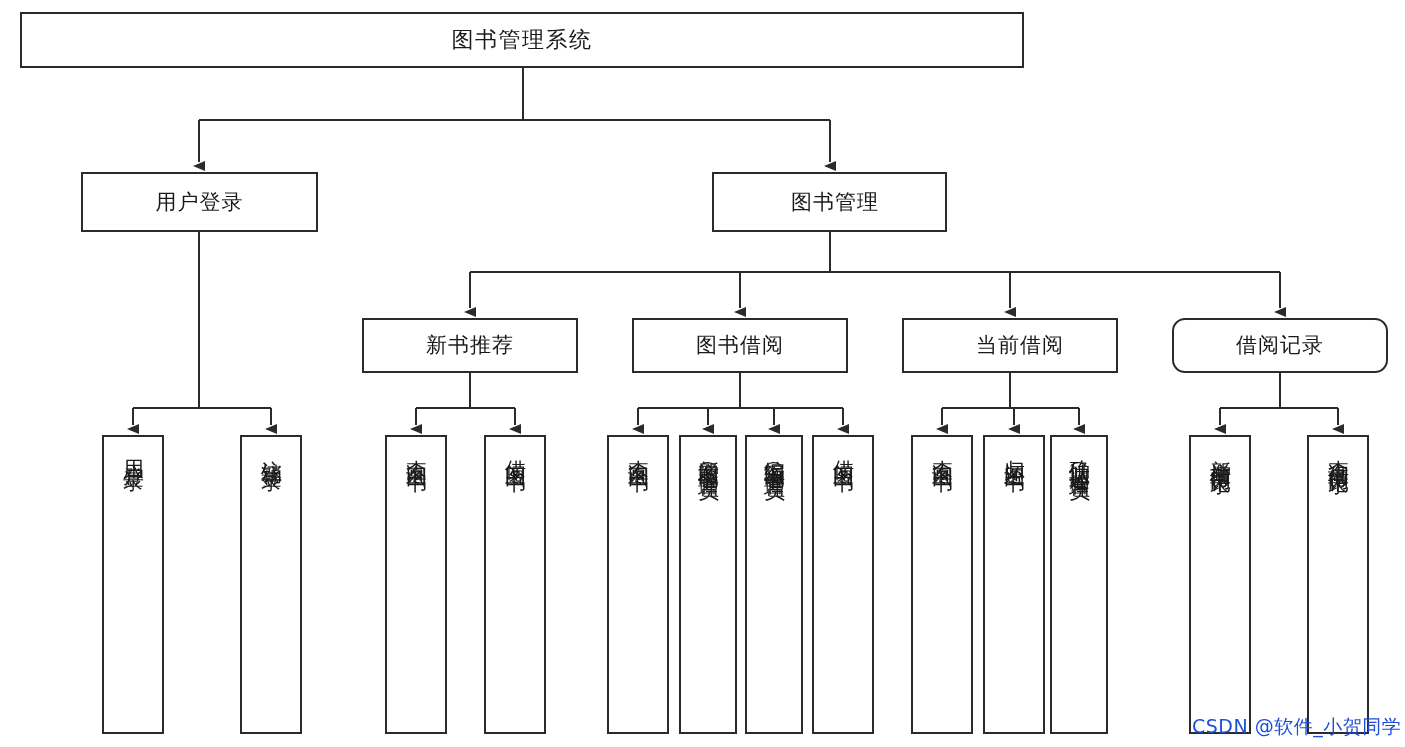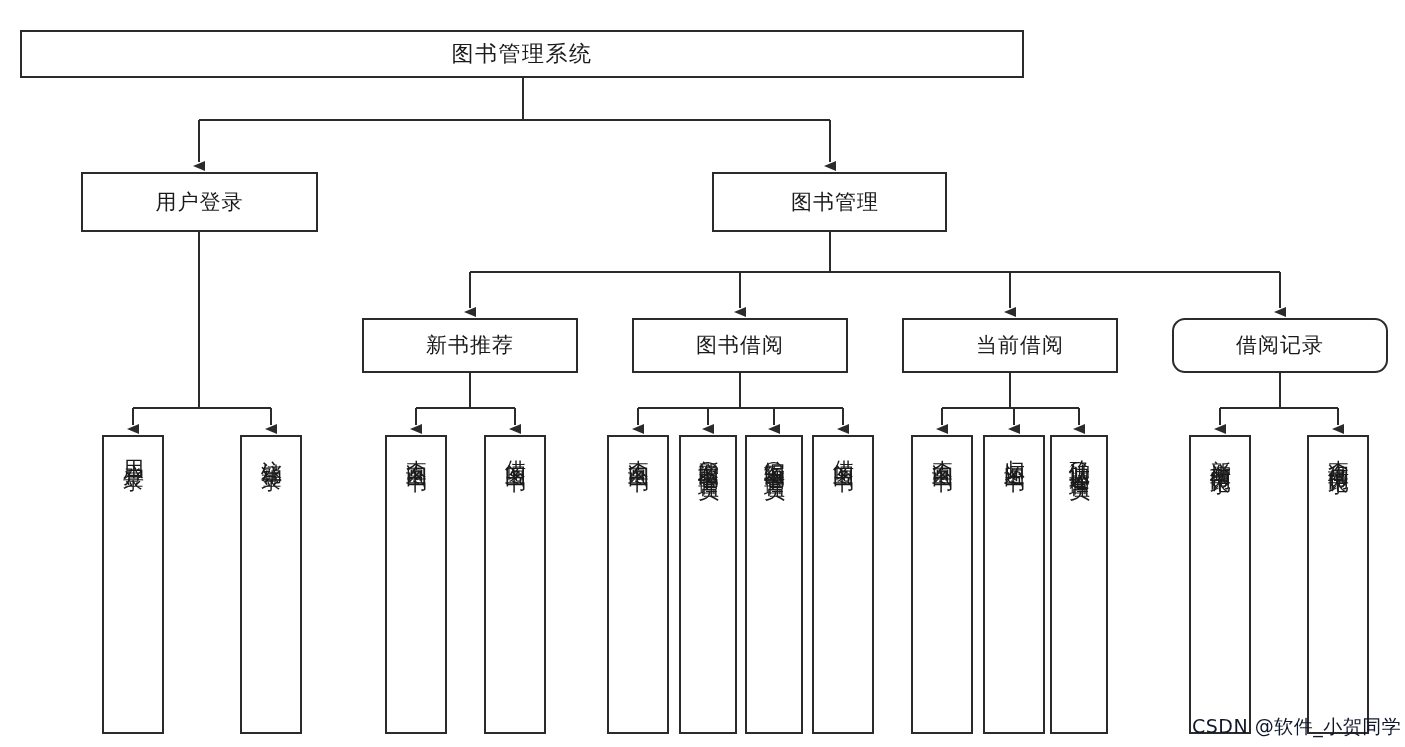--- a/index.html
+++ b/index.html
@@ -63,21 +63,21 @@
     font-size: 21px;
     letter-spacing: 4px;
     line-height: 1;
     margin: 0 auto;
   }
   .node.vert.tall .label {
     letter-spacing: 3px;
   }
   .watermark {
     position: absolute;
-    color: #0f172a;
+    color: #1d4ed8;
     font-size: 19px;
     letter-spacing: 0.5px;
     white-space: nowrap;
     z-index: 3;
     user-select: none;
   }
 </style>
 </head>
 <body>
 
@@ -127,21 +127,21 @@
       <path d="M1014,408 L1014,425" marker-end="url(#arrow)"></path>
       <path d="M1079,408 L1079,425" marker-end="url(#arrow)"></path>
 
       <path d="M1280,373 L1280,408"></path>
       <path d="M1220,408 L1338,408"></path>
       <path d="M1220,408 L1220,425" marker-end="url(#arrow)"></path>
       <path d="M1338,408 L1338,425" marker-end="url(#arrow)"></path>
     </g>
   </svg>
 
-  <div class="node horiz root" style="left:20px; top:12px; width:1004px; height:48px;margin-top:18px;">
+  <div class="node horiz root" style="left:20px; top:12px; width:1004px; height:56px;">
     <span class="label">图书管理系统</span>
   </div>
 
   <div class="node horiz" style="left:81px; top:172px; width:237px; height:60px;">
     <span class="label">用户登录</span>
   </div>
   <div class="node horiz" style="left:712px; top:172px; width:235px; height:60px;padding-left:11px;">
     <span class="label">图书管理</span>
   </div>
 

